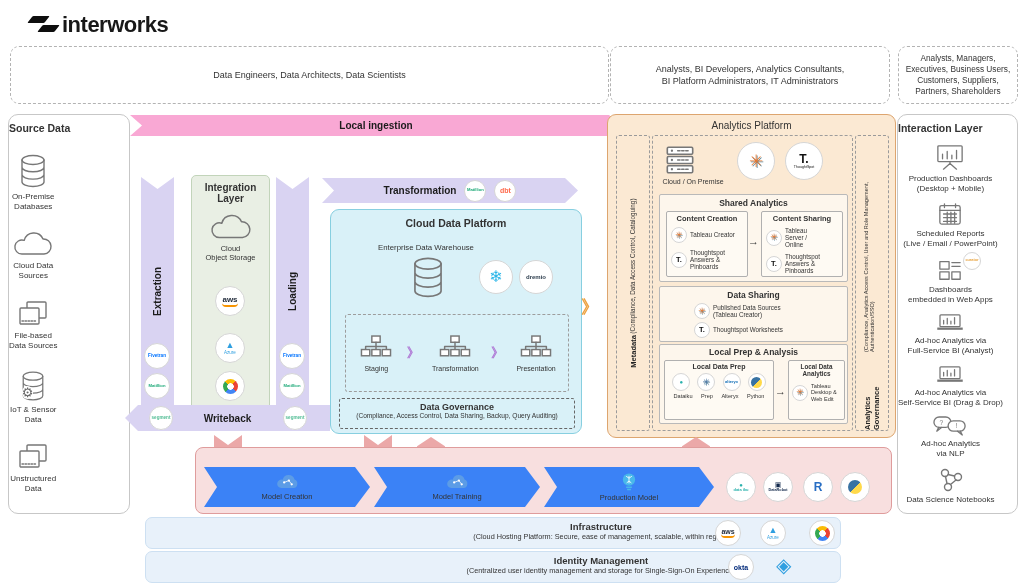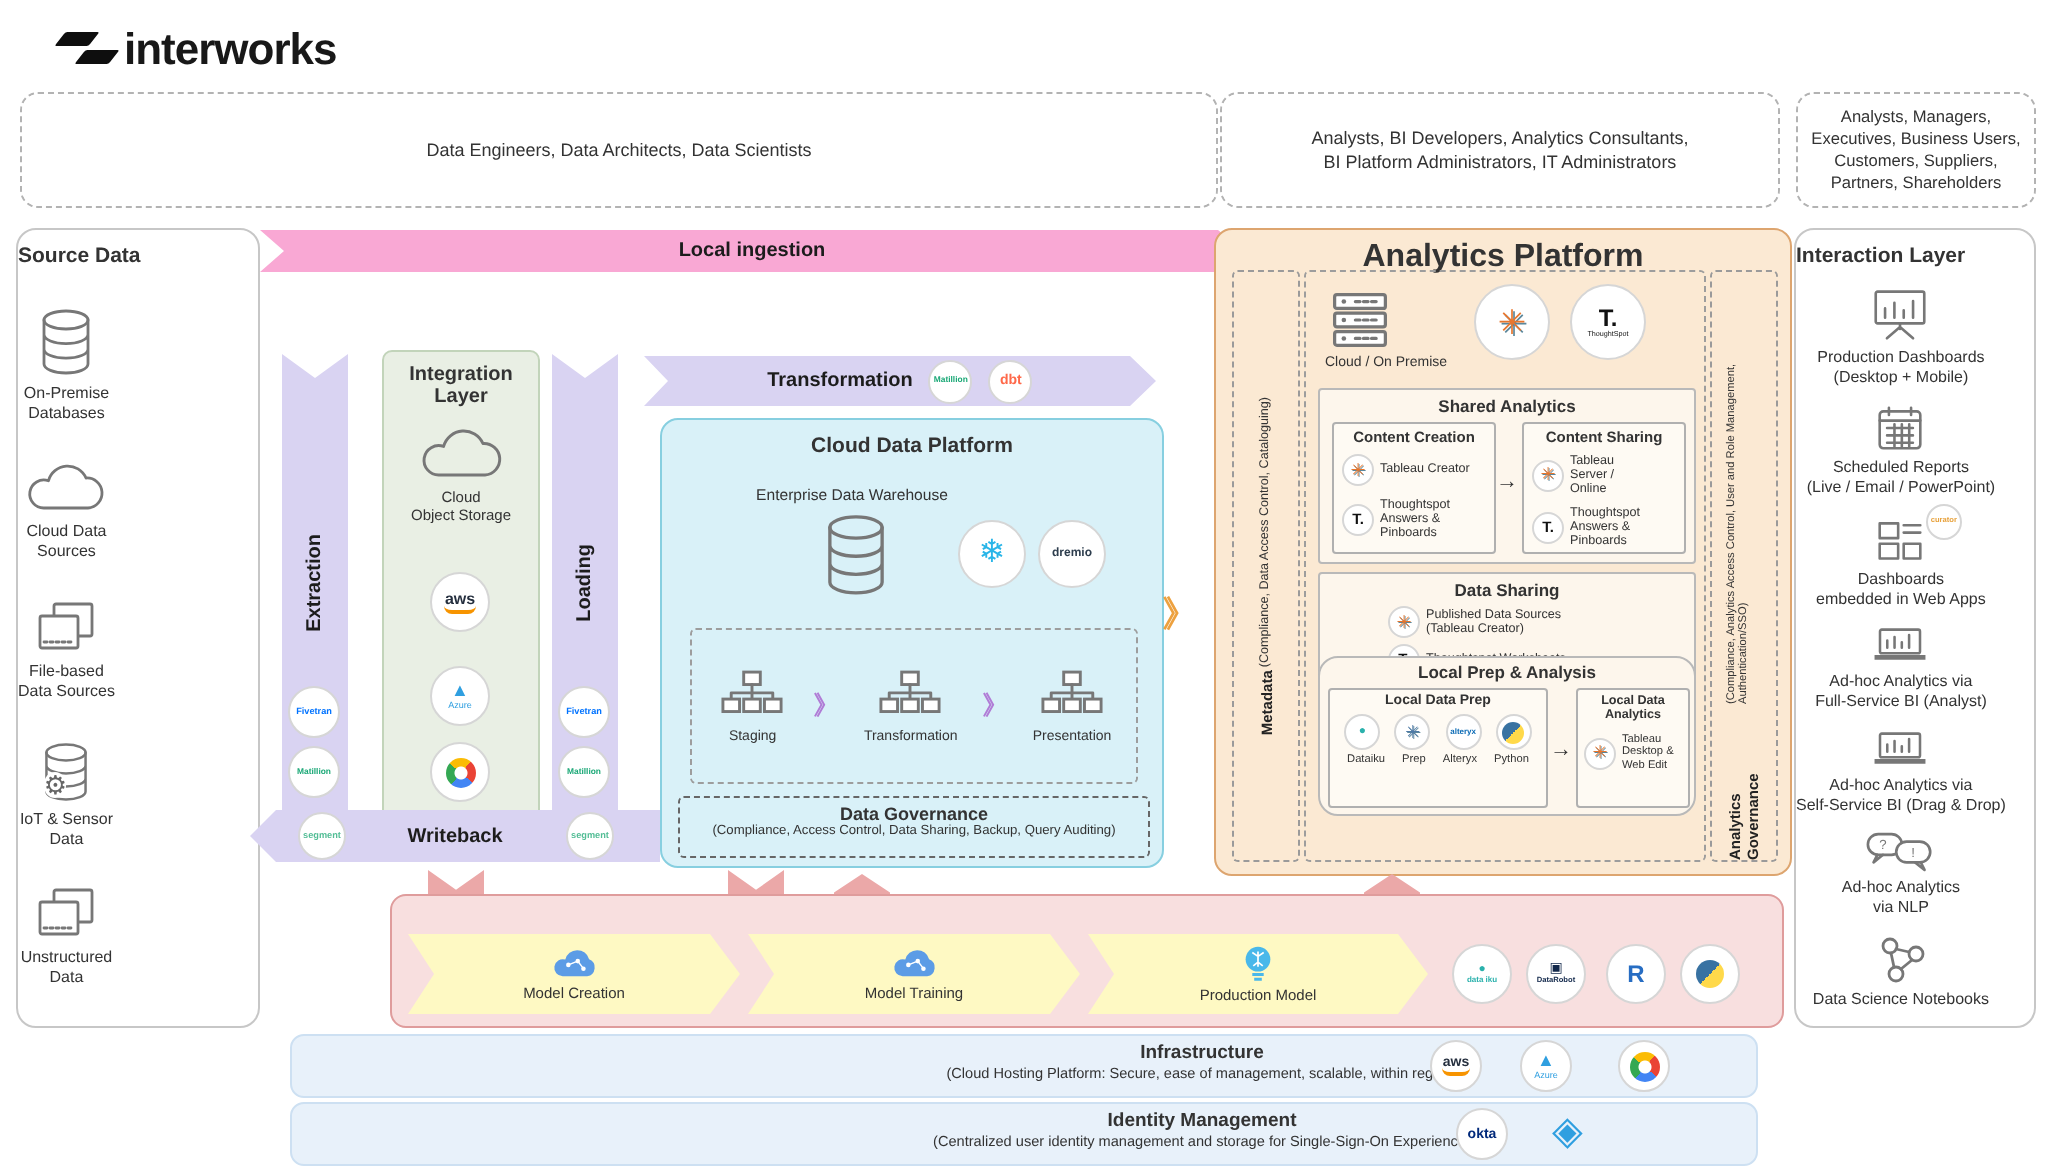--- a/index.html
+++ b/index.html
@@ -64,22 +64,22 @@
   .okta{font-size:7px;font-weight:bold;color:#00297a;}
   .aad{font-size:20px;color:#2f9fe0;}
   .curator{font-size:3.8px;font-weight:bold;color:#e8a23c;}
   
   .green-box{background:#e9efe4;border:1px solid #c2d4ba;border-radius:5px;}
   .cyan-box{background:#d9f1f8;border:1.5px solid #87cfe0;border-radius:9px;}
   .analytics-box{background:#fbe9d3;border:1.5px solid #dda56f;border-radius:9px;}
   .cream-box{background:#fdf6ec;border:1px solid #b9b9b9;border-radius:2px;}
   .cream-inner{background:#fefaf3;border:1px solid #b0b0b0;border-radius:2px;}
   .ml-box{background:#f8dfdf;border:1.5px solid #df9c9c;border-radius:8px;}
-  .ml-arrow{background:#fef9c3;outline:1px solid #cf8484;clip-path:polygon(0 0,calc(100% - 15px) 0,100% 50%,calc(100% - 15px) 100%,0 100%,13px 50%);display:flex;flex-direction:column;align-items:center;justify-content:center;gap:2px;}
-  .blue-band{background:#e8f1fa;border:1px solid #cde0f2;border-radius:7px;display:flex;align-items:center;padding-left:38px;}
+  .ml-arrow{background:#3b82f6;outline:1px solid #cf8484;clip-path:polygon(0 0,calc(100% - 15px) 0,100% 50%,calc(100% - 15px) 100%,0 100%,13px 50%);display:flex;flex-direction:column;align-items:center;justify-content:center;gap:2px;}
+  .blue-band{background:#e8f1fa;border:1px solid #cde0f2;border-radius:7px;display:flex;align-items:center;}
   .chev-conn{background:#eba8a8;clip-path:polygon(0 0,50% 45%,100% 0,100% 58%,50% 100%,0 58%);}
   .title-sm{font-size:8.5px;font-weight:bold;}
   .row-item{display:flex;align-items:center;gap:3px;font-size:6.3px;line-height:1.15;}
   .vstrip{border:1px dashed #9a9a9a;border-radius:3px;display:flex;align-items:center;justify-content:center;}
   .vstrip .in{writing-mode:vertical-rl;transform:rotate(180deg);display:flex;gap:1px;}
   .vstrip .t{font-size:7.5px;font-weight:bold;color:#222;}
   .vstrip .s{font-size:6.3px;color:#333;}
   .chev-double{font-weight:bold;}
   svg{display:block;}
   .sline{stroke:#777;fill:none;stroke-width:1.4;stroke-linejoin:round;stroke-linecap:round;}
@@ -346,21 +346,21 @@
         <span class="segment">segment</span>
       </span>
     <span class="abs tc s24" style="left:158px;top:1px;">
         <span class="segment">segment</span>
       </span>
   </div>
 
   <span class="abs chev-double" style="left:581px;top:295px;font-size:18px;color:#eda13f;">》</span>
 
   <div class="abs analytics-box" style="left:607px;top:114px;width:287px;height:322px;">
-    <div class="ctr" style="font-size:16px;font-weight:bold;margin-top:5px;">Analytics Platform</div>
+    <div class="ctr" style="font-size:10px;font-weight:normal;margin-top:5px;">Analytics Platform</div>
 
     <div class="abs vstrip" style="left:8px;top:20px;width:32px;height:294px;">
       <div class="in">
           <span class="t">Metadata</span>
           <span class="s">(Compliance, Data Access Control, Cataloguing)</span>
         </div>
     </div>
     <div class="abs vstrip" style="left:247px;top:20px;width:32px;height:294px;">
       <div class="in">
           <span class="t">Analytics Governance</span>
@@ -440,21 +440,21 @@
 (Tableau Creator)</span>
           </div>
         <div class="row-item" style="margin:3px 0 0 34px;">
             <span class="tc s16">
               <span class="ts-s">T.</span>
             </span>
             <span class="pre">Thoughtspot Worksheets</span>
           </div>
       </div>
 
-      <div class="abs cream-box" style="left:6px;top:192px;width:187px;height:78px;border-radius:10px;">
+      <div class="abs cream-box" style="left:6px;top:208px;width:187px;height:78px;">
         <div class="ctr title-sm" style="margin-top:2px;">Local Prep &amp; Analysis</div>
         <div class="abs cream-inner" style="left:4px;top:15px;width:108px;height:58px;">
           <div class="ctr" style="font-size:7px;font-weight:bold;margin-top:2px;">Local Data Prep</div>
           <div style="display:flex;justify-content:space-evenly;margin-top:3px;">
             <span class="tc s18">
                 <span class="dk-mark">●</span>
               </span>
             <span class="tc s18">
                 <span class="tab-s" style="color:#4e79a7;">✳</span>
               </span>

